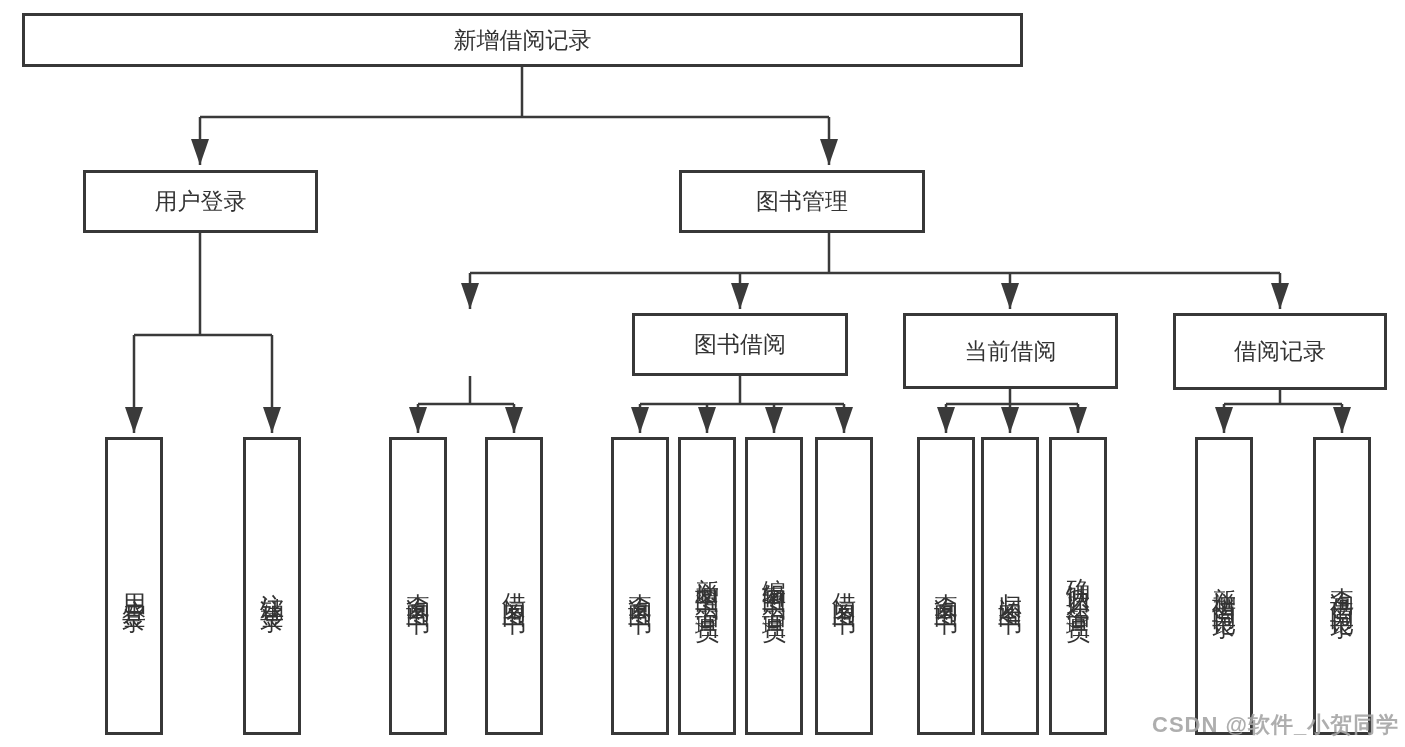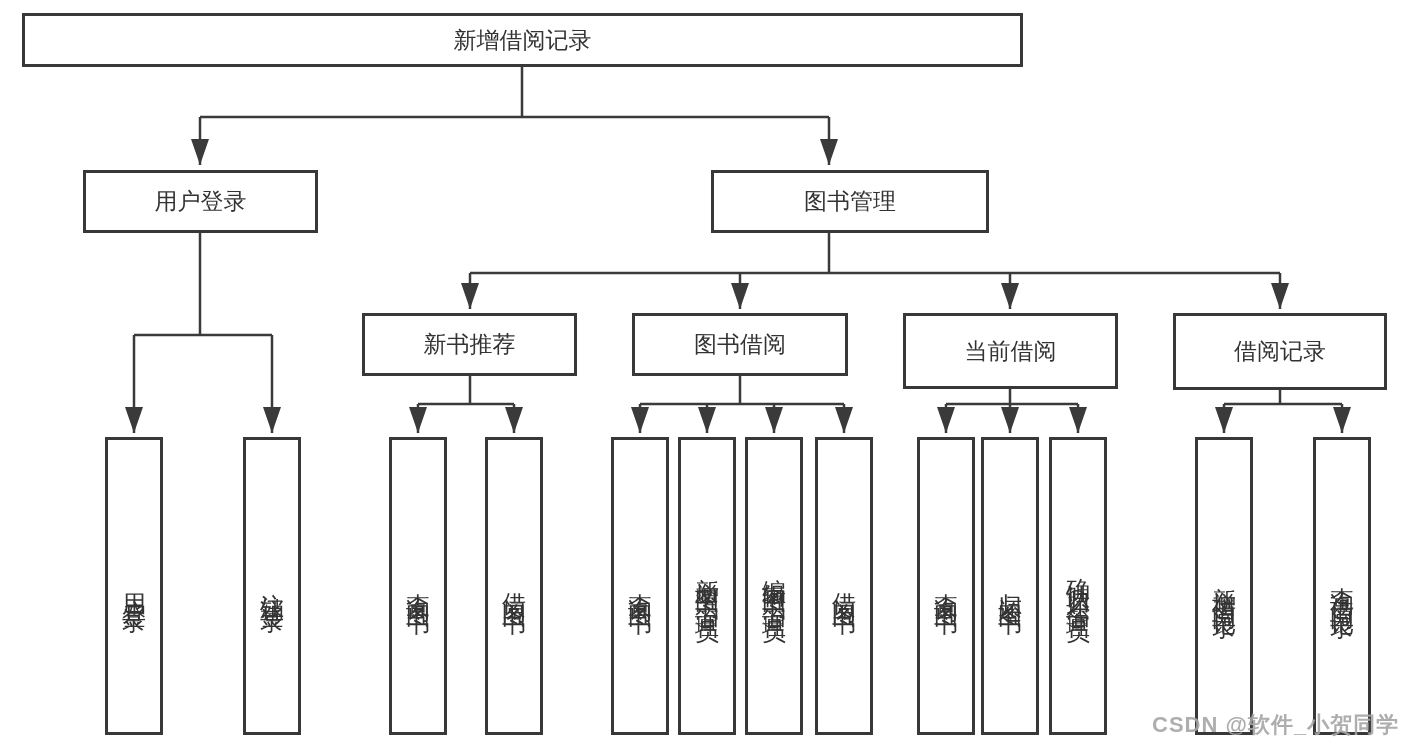--- a/index.html
+++ b/index.html
@@ -98,27 +98,24 @@
     </g>
   </svg>
 
   <div class="node" style="left:22px;top:13px;width:1001px;height:54px">
     <span>新增借阅记录</span>
   </div>
 
   <div class="node" style="left:83px;top:170px;width:235px;height:63px">
     <span>用户登录</span>
   </div>
-  <div class="node" style="left:711px;top:170px;width:278px;height:63px">
+  <div class="node" style="left:679px;top:170px;width:246px;height:63px">
     <span>图书管理</span>
   </div>
 
-  <div class="node" style="left:362px;top:313px;width:215px;height:63px">
-    <span>新书推荐</span>
-  </div>
   <div class="node" style="left:632px;top:313px;width:216px;height:63px">
     <span>图书借阅</span>
   </div>
   <div class="node" style="left:903px;top:313px;width:215px;height:76px">
     <span>当前借阅</span>
   </div>
   <div class="node" style="left:1173px;top:313px;width:214px;height:77px">
     <span>借阅记录</span>
   </div>
 

